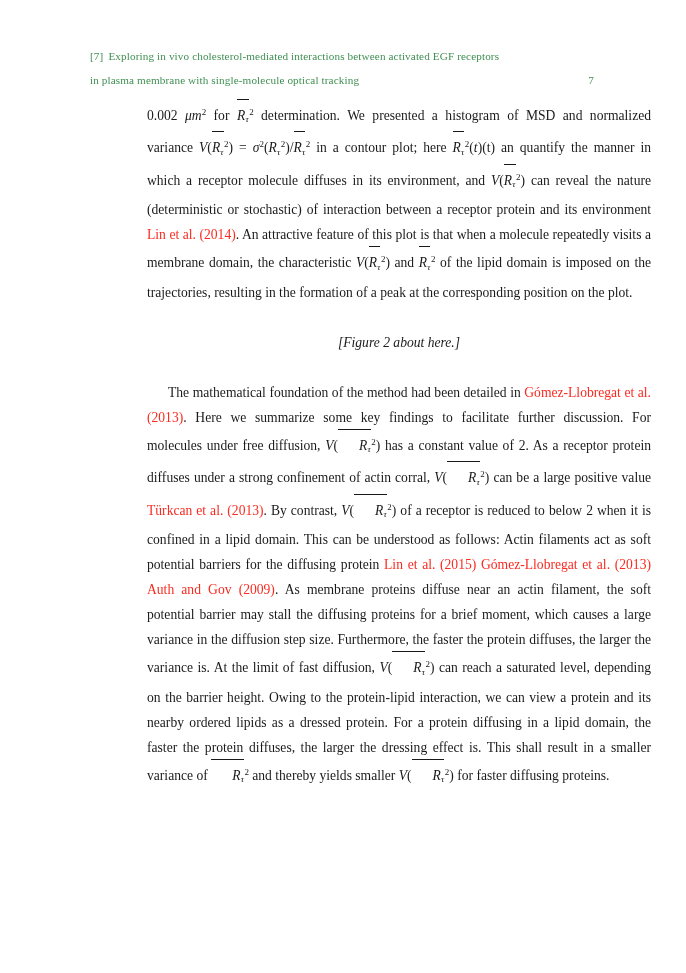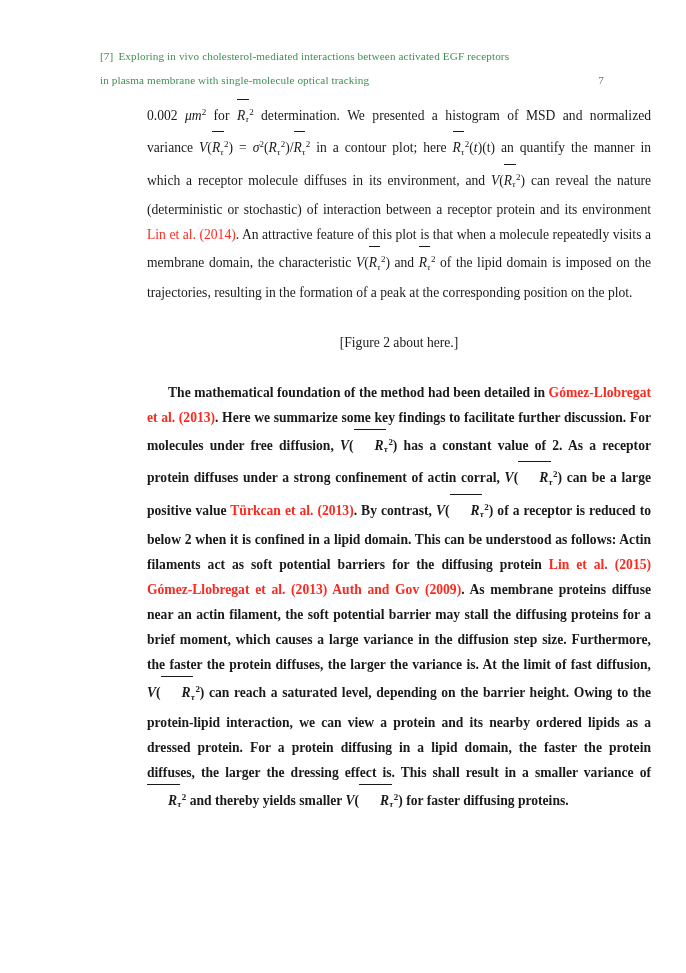--- a/index.html
+++ b/index.html
@@ -19,21 +19,21 @@
   .page {
     position: absolute;
     left: 0; top: 0;
     width: 686px;
     height: 973px;
   }
 
   
   .runhead {
     position: absolute;
-    left: 100px;
+    left: 90px;
     top: 44px;
     width: 504px;
     color: #3f8f52;
     font-size: 11.2px;
     line-height: 24px;
     letter-spacing: .01em;
   }
   .runhead .line1 { display: block; white-space: nowrap; }
   .runhead .line2 {
     display: flex;
@@ -53,27 +53,28 @@
     line-height: 25.05px;
     margin-left: 47px;
   }
 
   p.para {
     margin: 0;
     text-align: justify;
     text-justify: inter-word;
     text-indent: 0;
   }
-  p.indent { text-indent: 21px; font-weight: bold; }
+  p.indent { text-indent: 21px; }
   p.gap-before { margin-top: 25.05px; }
 
   .centerline {
     margin: 0;
     text-align: center;
     line-height: 25.05px;
+    font-style: italic;
   }
 
   .cite { color: #fb2a20; }
 
   
   .m {
     font-family: "Liberation Serif", "DejaVu Serif", serif;
     font-style: italic;
     white-space: nowrap;
   }

